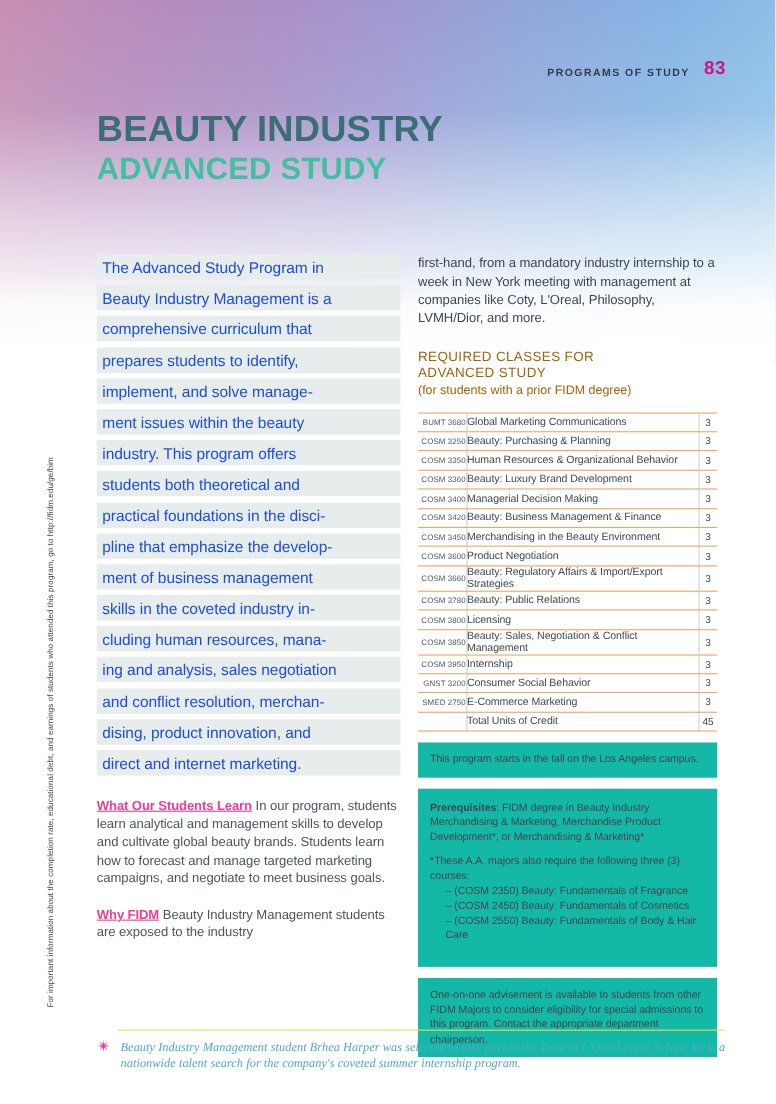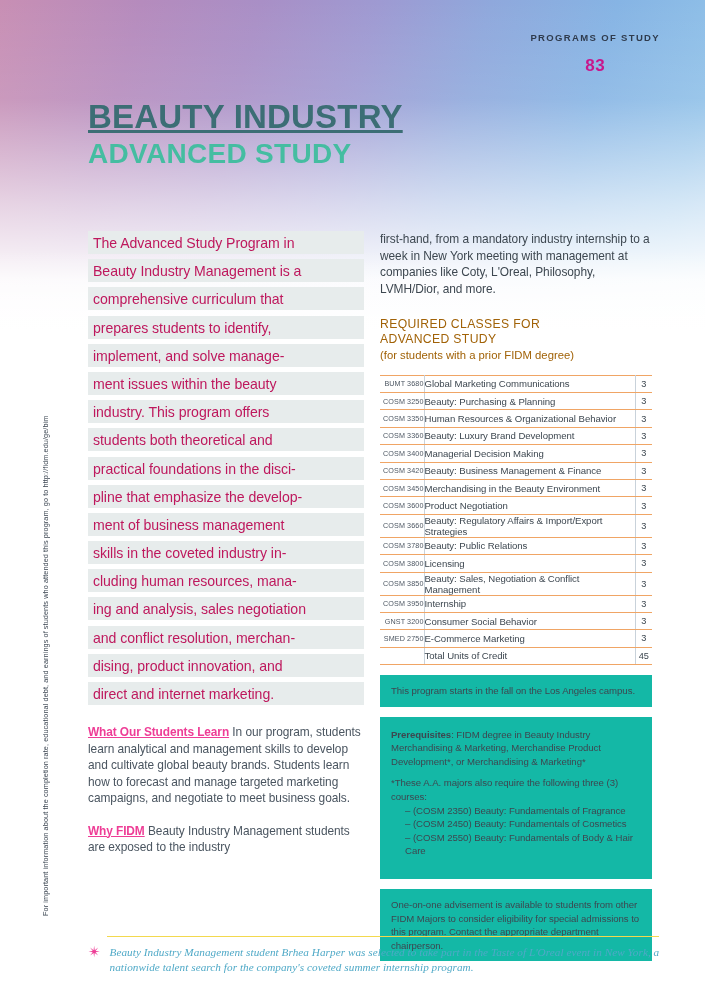--- a/index.html
+++ b/index.html
@@ -31,22 +31,22 @@
         #8fc0e8 92%,
         #9ec8ea 100%);
   }
   #gradient-fade-bottom{
     position:absolute; left:0; top:250px; width:705px; height:140px;
     background:linear-gradient(to bottom, rgba(255,255,255,0) 0%, #ffffff 72%);
   }
 
   
   #running-head {
-    position:absolute; right:45px; top:32px;
-    display:flex; align-items:center; gap:13px;flex-direction:column;
+    position:absolute; right:45px; top:52px;
+    display:flex; align-items:flex-end; gap:13px;
   }
   #running-head .rh-label {
     font-size:9.5px; letter-spacing:1.35px; font-weight:700;
     color:#2f3b4d;
   }
   #running-head .rh-page {
     font-size:17px; font-weight:700; color:#c8178c; letter-spacing:.5px;
   }
 
   
@@ -56,36 +56,36 @@
     transform:rotate(-90deg);
     white-space:nowrap;
     font-size:7.3px; color:#3a4450; letter-spacing:.08px;
     font-family:"Liberation Sans", sans-serif;
   }
 
   
   #title-block { position:absolute; left:88px; top:98px; width:480px; }
   .title-line {
     font-size:33px; font-weight:700; line-height:37px;
-    color:#3c6e75; letter-spacing:.2px;text-decoration:underline;
+    color:#3c6e75; letter-spacing:.2px;
   }
   .title-sub {
     font-size:28px; font-weight:700; line-height:34px;
     color:#45bda1; letter-spacing:.3px; margin-top:2px;
   }
 
   
   #col-left { position:absolute; left:88px; top:231px; width:276px; }
   #col-right{ position:absolute; left:380px; top:231px; width:272px; }
 
   
   #intro-lines .hl-line {
     display:block;
     background:#e7ecec;
-    color:#be185d;
+    color:#1d4ed8;
     font-size:14.1px;
     line-height:20px;
     height:23px;
     padding:2px 4px 0 5px;
     margin-bottom:5.2px;
     white-space:nowrap;
     letter-spacing:-.05px;
   }
 
   .pink-lead {

